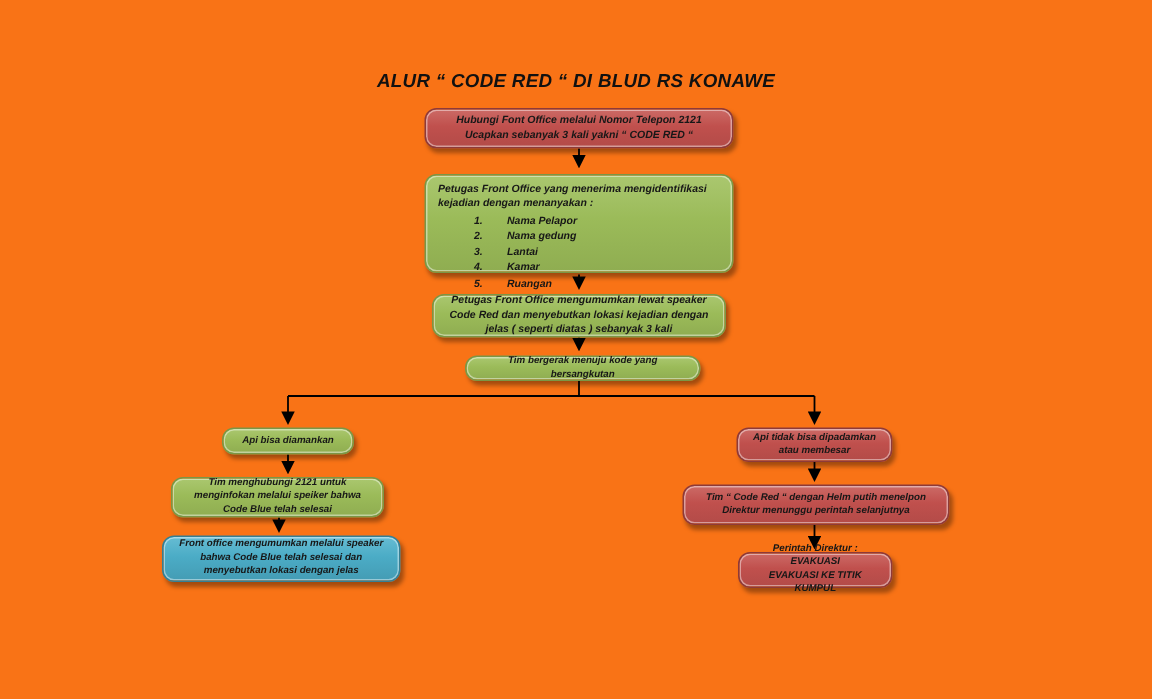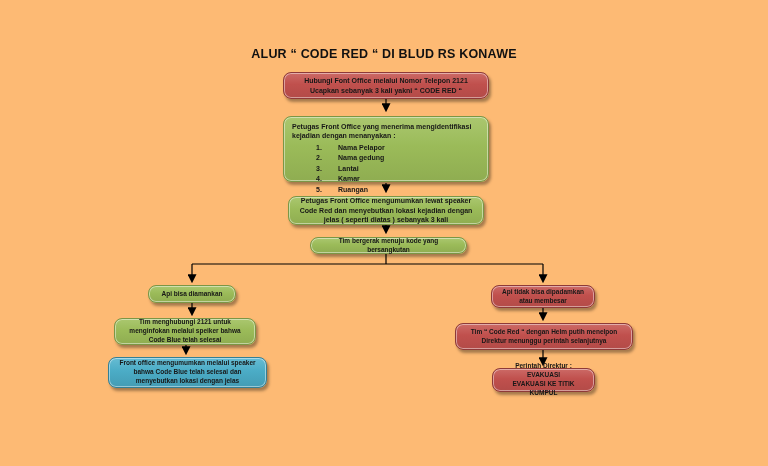--- a/index.html
+++ b/index.html
@@ -1,18 +1,19 @@
 <!DOCTYPE html>
 <html><head>
 <meta charset="utf-8">
 <style>
   html,body{margin:0;padding:0;background:#ffffff;}
   #canvas{
-    position:relative;width:768px;height:466px;background:#fdba74;overflow:hidden;
+    position:relative;width:768px;height:466px;background:#f97316;overflow:hidden;
     font-family:"Liberation Sans",sans-serif;
+    font-style:italic;
   }
   .title{
     position:absolute;left:0;right:0;top:47px;text-align:center;
     font-size:12.5px;font-weight:bold;color:#111;letter-spacing:.2px;
   }
   .box{
     position:absolute;box-sizing:border-box;border-radius:8px;
     display:flex;flex-direction:column;align-items:center;justify-content:center;
     text-align:center;font-weight:bold;color:#171717;
     padding:3px 6px;line-height:1.35;

